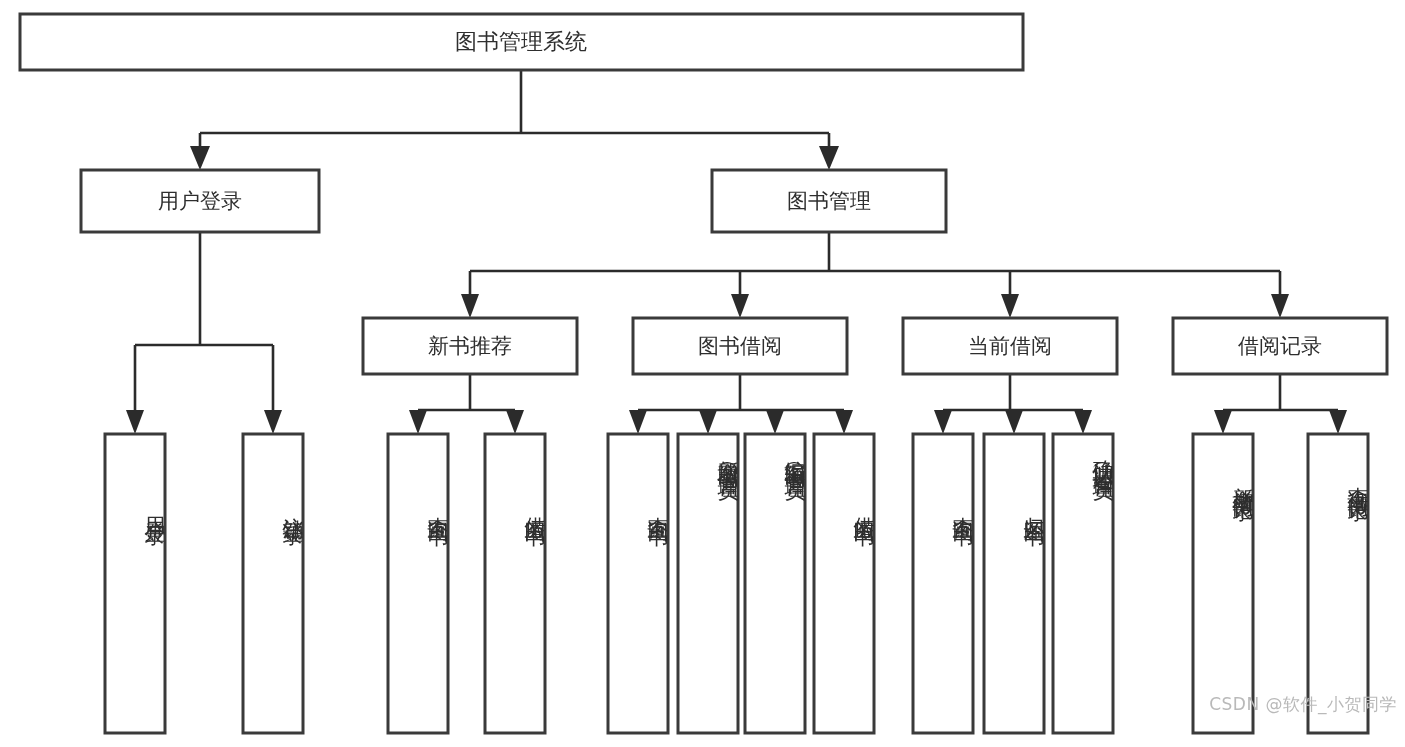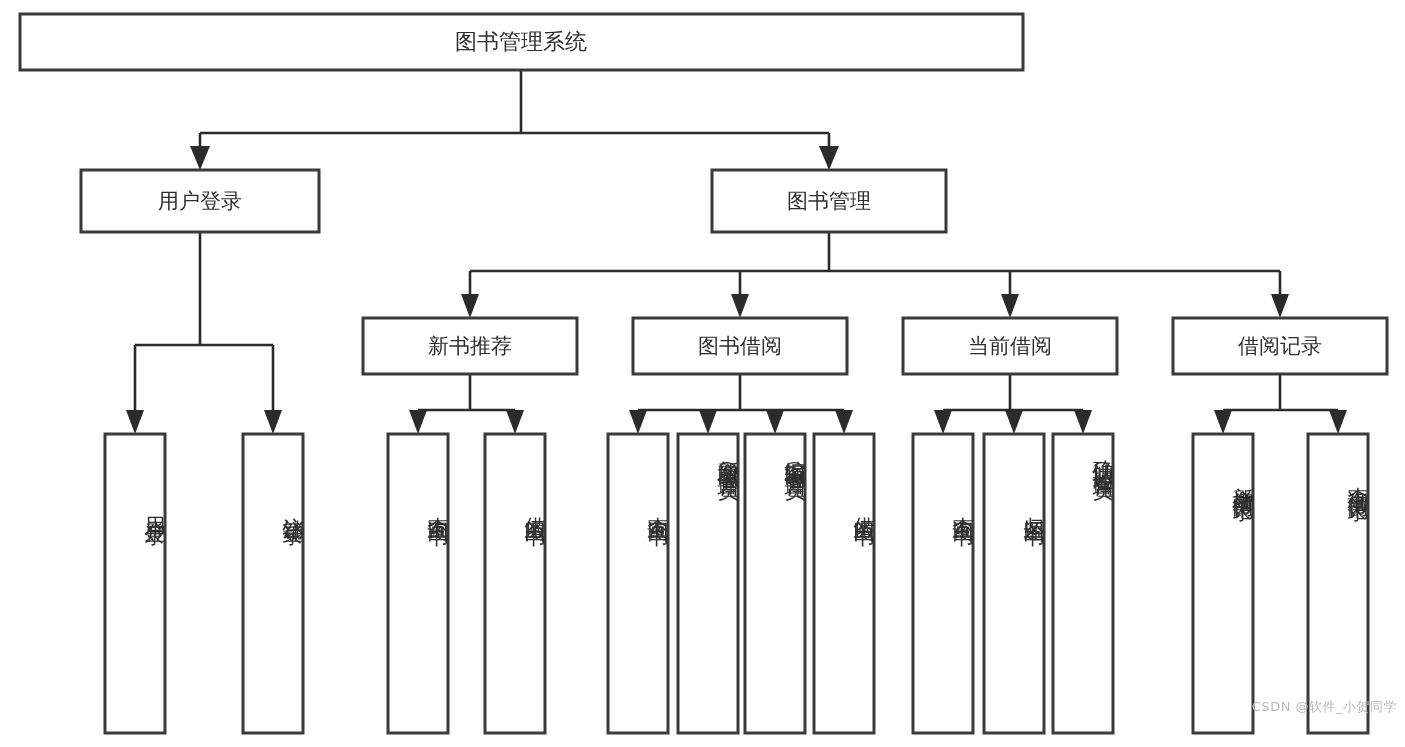--- a/index.html
+++ b/index.html
@@ -62,21 +62,21 @@
     line-height: 1;
     white-space: nowrap;
     pointer-events: none;
     text-align: center;
   }
   .watermark {
     position: absolute;
     right: 8px;
     bottom: 4px;
     font-family: "DejaVu Sans", "Liberation Sans", sans-serif;
-    font-size: 13px;
+    font-size: 17px;
     color: #b9b9b9;
     letter-spacing: 0.5px;
     white-space: nowrap;
   }
 </style>
 </head>
 <body>
 
 <div id="diagram-root">
 

